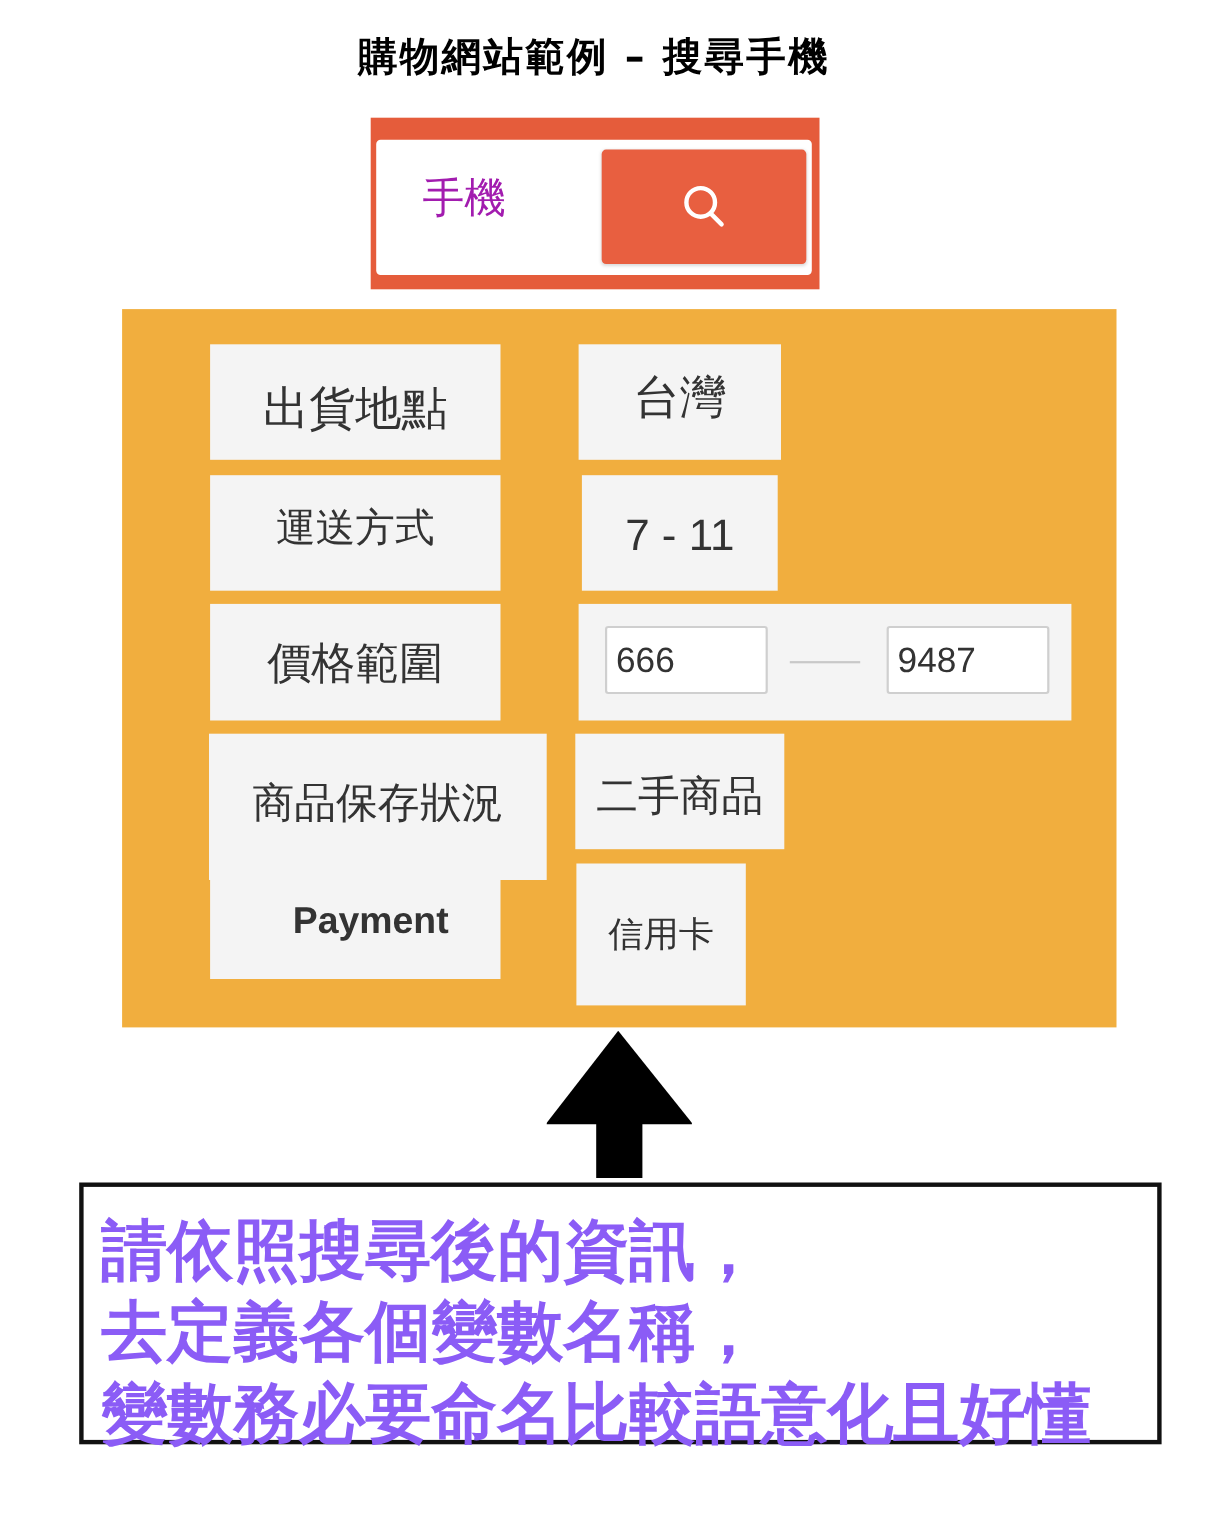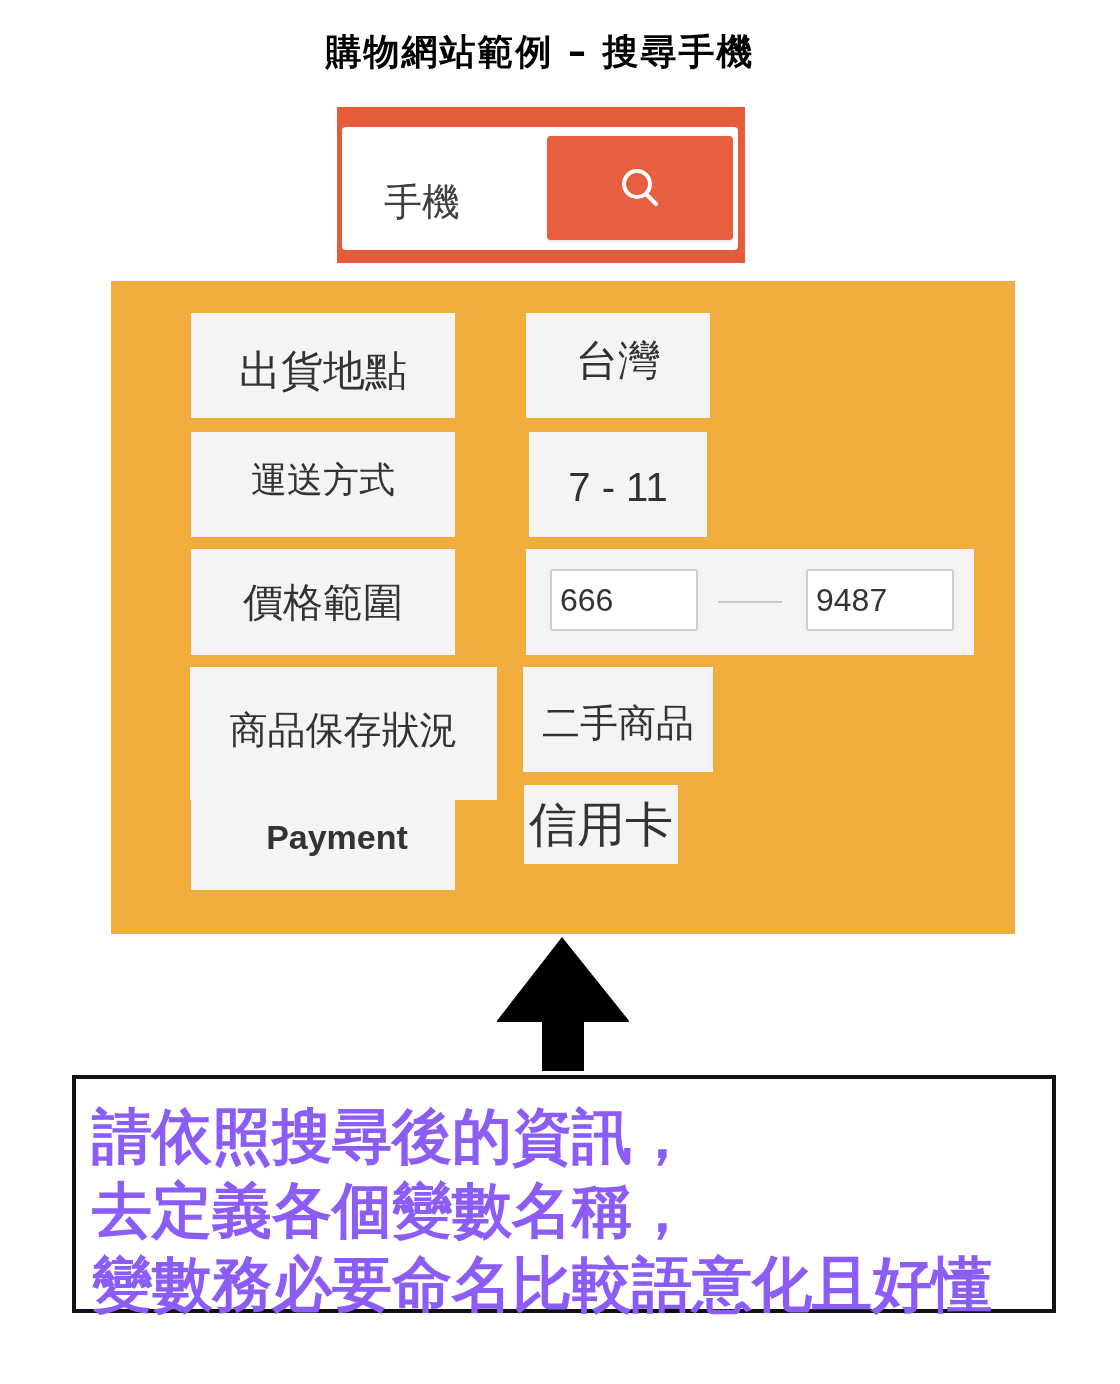--- a/index.html
+++ b/index.html
@@ -13,21 +13,21 @@
 
   .search-frame {
     position: absolute; left: 337px; top: 107px; width: 408px; height: 156px;
     background: #e55c3b;
   }
   .search-inner {
     position: absolute; left: 5px; top: 20px; width: 396px; height: 123px;
     background: #ffffff; border-radius: 4px;
   }
   .search-text {
-    position: absolute; left: 42px; top: 50px; font-size: 38px; color: #404040;
+    position: absolute; left: 42px; top: 28px; font-size: 38px; color: #a21caf;
   }
   .search-btn {
     position: absolute; left: 205px; top: 9px; width: 186px; height: 104px;
     background: #e85f40; border-radius: 4px; box-shadow: 0 1px 3px rgba(0,0,0,0.15);
     display: flex; align-items: center; justify-content: center; cursor: pointer;
   }
 
   .filter-panel {
     position: absolute; left: 111px; top: 281px; width: 904px; height: 653px;
     background: #f1ae3e;
@@ -103,21 +103,21 @@
   <div class="cell" style="left:79px; top:386px; width:307px; height:133px; font-size:38px;">
     <span style="margin-top:-6px;">商品保存狀況</span>
   </div>
   <div class="cell" style="left:412px; top:386px; width:190px; height:105px; font-size:38px;">
     <span style="margin-top:8px;">二手商品</span>
   </div>
 
   <div class="cell" style="left:80px; top:504px; width:264px; height:105px; font-size:34px; font-weight:bold; font-family:'Liberation Sans', sans-serif;padding-left:28px;">
     <span>Payment</span>
   </div>
-  <div class="cell" style="left:413px; top:504px; width:154px; height:79px; font-size:48px;">
+  <div class="cell" style="left:413px; top:504px; width:154px; height:129px; font-size:32px;">
     <span>信用卡</span>
   </div>
 </div>
 
 <svg class="arrow" width="132" height="134" viewBox="0 0 132 134">
   <polygon points="66,0 134,85 0,85" fill="#000" transform="translate(-1,0)"></polygon>
   <rect x="45" y="84" width="42" height="50" fill="#000"></rect>
 </svg>
 
 <div class="note-box">

